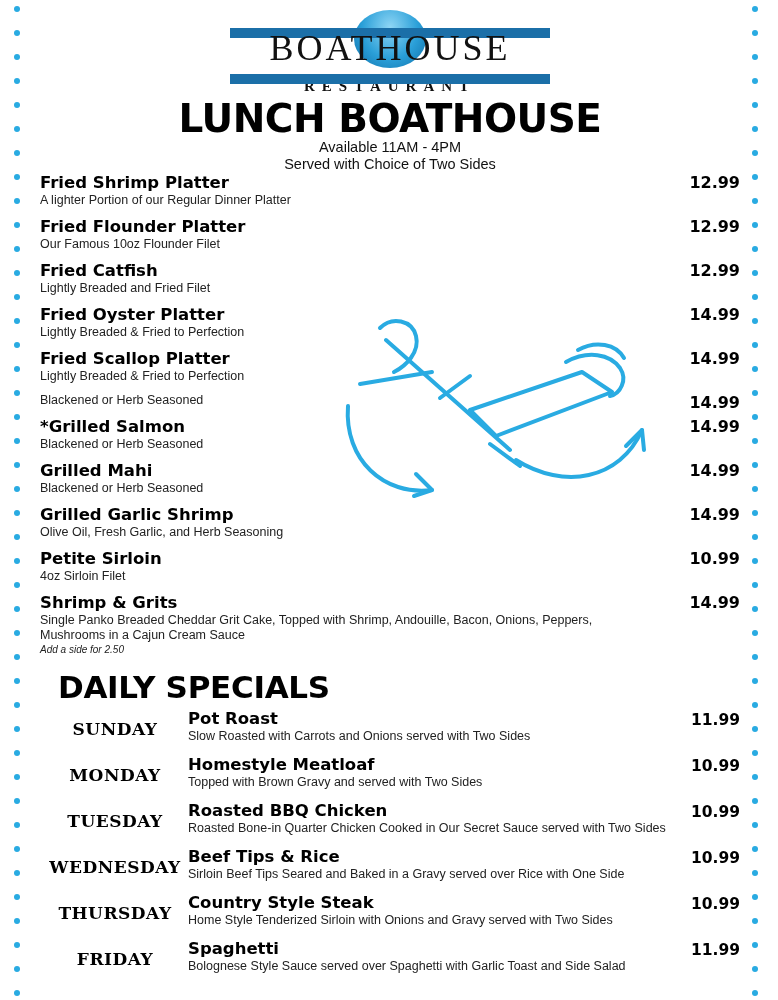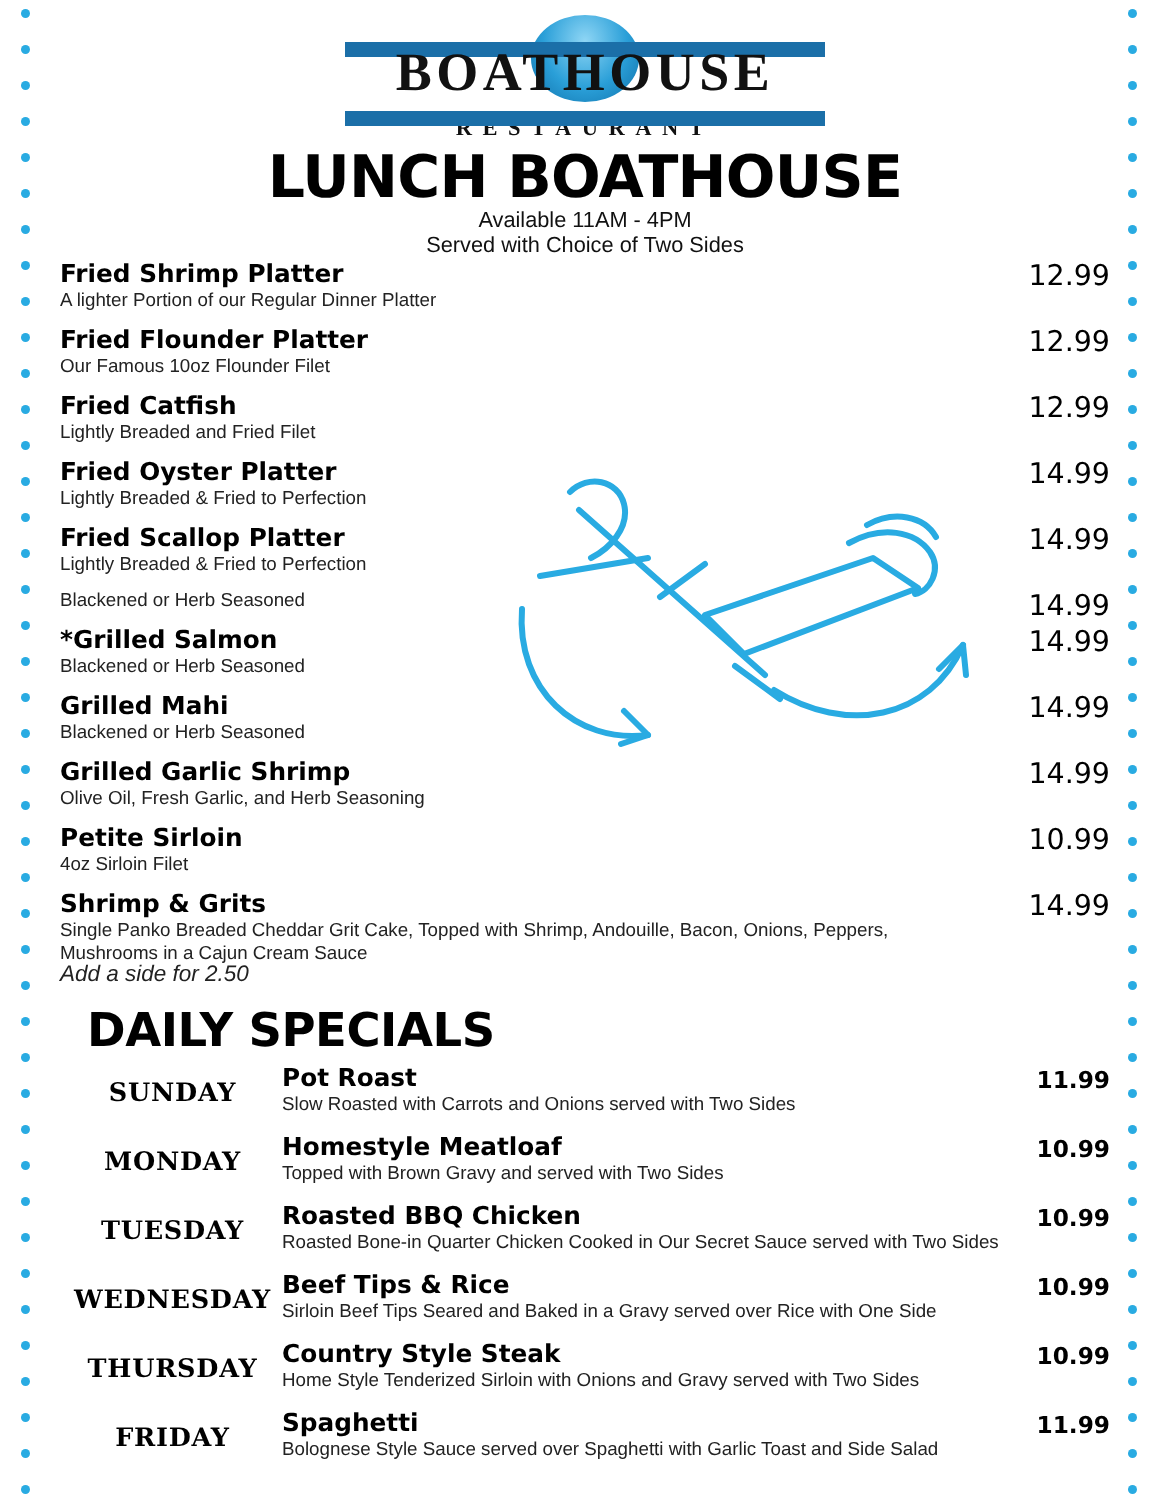--- a/index.html
+++ b/index.html
@@ -25,45 +25,45 @@
   .logo{position:relative;width:320px;margin:12px auto 0 auto;text-align:center;}
   .logo-oval{
     position:absolute;left:50%;top:-2px;transform:translateX(-50%);
     width:72px;height:58px;border-radius:50%;
     background:radial-gradient(ellipse at 50% 30%, #8fd6f5 0%, #2a9fd8 55%, #0f6fa8 100%);
   }
   .logo-bar{position:absolute;left:0;width:320px;height:10px;background:#1b6fa8;}
   .logo-bar.top{top:16px;}
   .logo-bar.bot{top:62px;}
   .logo-word{
-    position:relative;font-family:"Liberation Serif", serif;font-weight:bold;
+    position:relative;font-family:"Liberation Serif", serif;font-weight:normal;
     font-size:36px;letter-spacing:3px;color:#111;line-height:44px;padding-top:14px;
   }
   .logo-sub{
     font-family:"Liberation Serif", serif;font-weight:bold;font-size:15px;
     letter-spacing:7px;color:#111;margin-top:8px;
   }
 
   .title{
     text-align:center;font-family:"DejaVu Sans", sans-serif;font-weight:bold;
     font-size:39px;letter-spacing:-0.5px;margin-top:4px;line-height:40px;
   }
   .subtitle{text-align:center;font-size:14.5px;line-height:17px;color:#111;}
 
   
   .anchor{position:absolute;left:320px;top:310px;width:350px;height:200px;opacity:1;}
 
   .items{position:relative;margin-top:0;}
   .item{position:relative;margin-bottom:9px;}
   .item-name{font-family:"DejaVu Sans", sans-serif;font-weight:bold;font-size:16.5px;line-height:20px;}
   .item-desc{font-size:12.5px;line-height:15px;color:#222;max-width:620px;}
-  .item-note{font-size:15px;font-style:italic;line-height:14px;color:#222;}
+  .item-note{font-size:10px;font-style:italic;line-height:14px;color:#222;}
   .item-price{
     position:absolute;right:0;top:0;font-family:"DejaVu Sans", sans-serif;
-    font-weight:normal;font-size:19px;
+    font-weight:bold;font-size:16px;
   }
 
   .daily-title{
     font-family:"DejaVu Sans", sans-serif;font-weight:bold;font-size:31px;
     margin:12px 0 4px 18px;letter-spacing:-0.3px;
   }
   .day-row{position:relative;min-height:44px;margin-bottom:2px;}
   .day-label{
     position:absolute;left:0;top:10px;width:150px;text-align:center;
     font-family:"DejaVu Serif", serif;font-weight:bold;font-size:17px;letter-spacing:0.5px;

